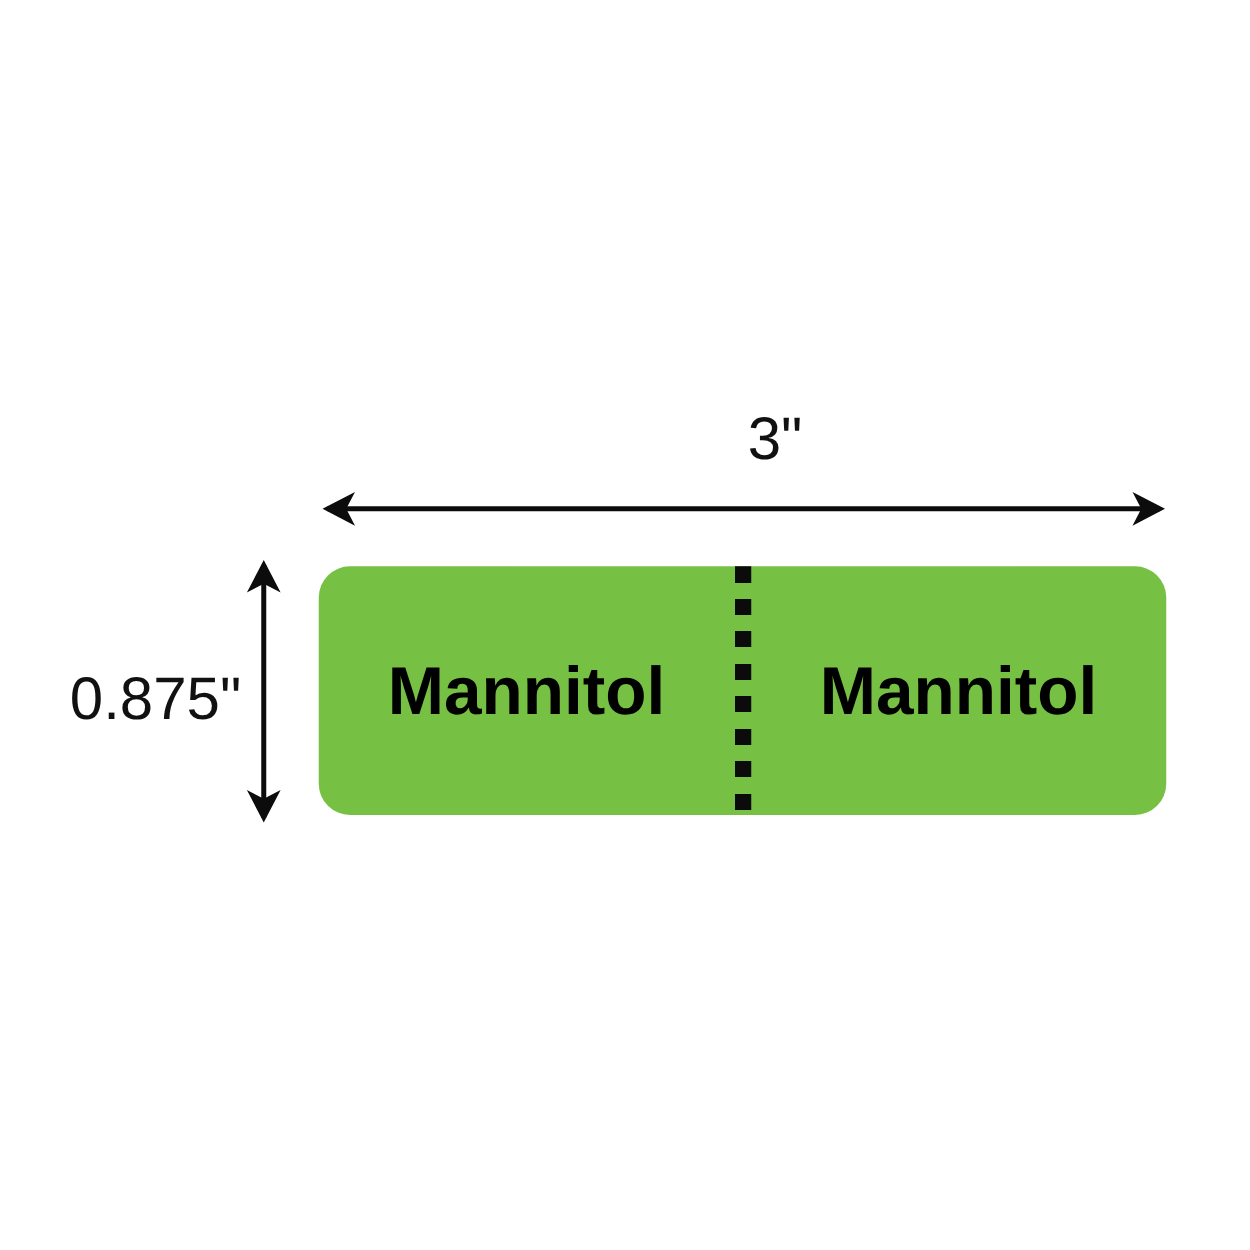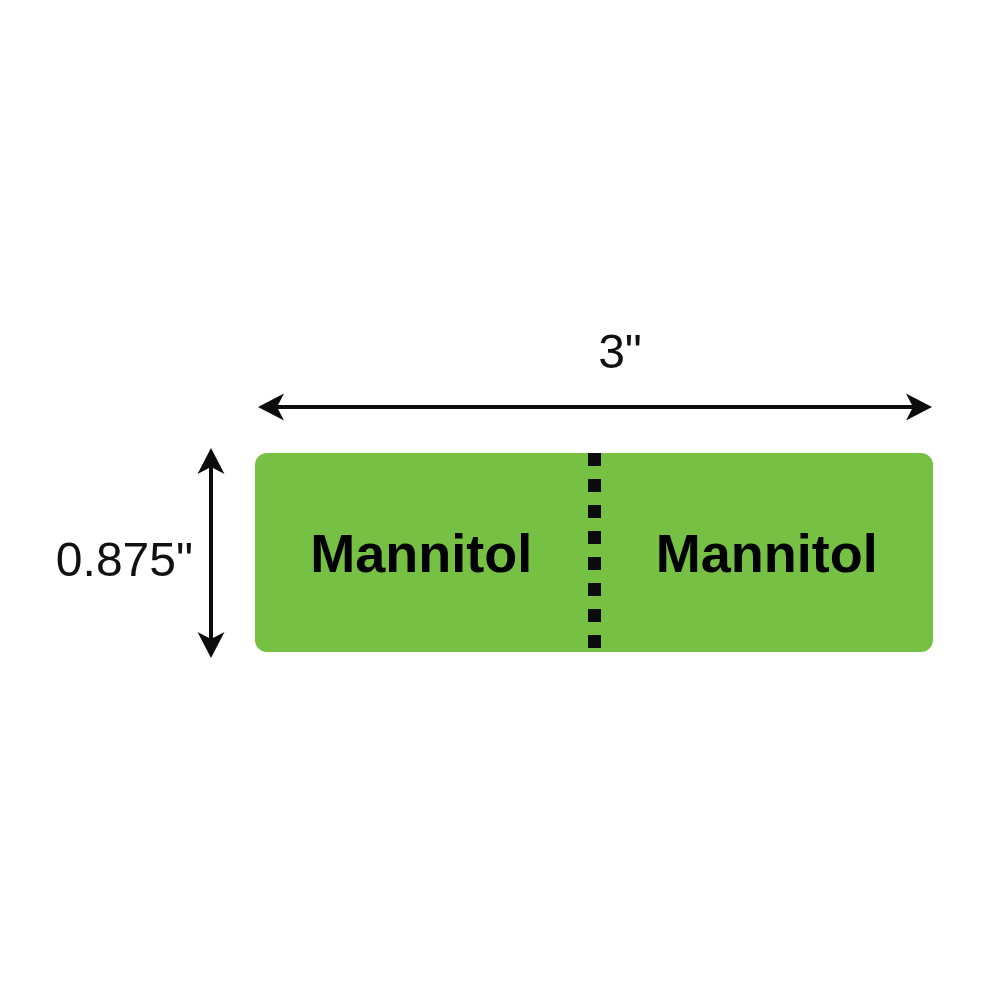--- a/index.html
+++ b/index.html
@@ -49,21 +49,21 @@
     top: 534px;
     width: 165px;
     text-align: right;
   }
   .product-label {
     position: absolute;
     left: 255px;
     top: 453px;
     width: 678px;
     height: 199px;
-    border-radius: 12px;
+    border-radius: 25px;
     display: flex;
     flex-direction: row;
     align-items: stretch;
   }
   .product-label .half {
     flex: 1 1 0;
     display: flex;
     align-items: center;
     justify-content: center;
   }

